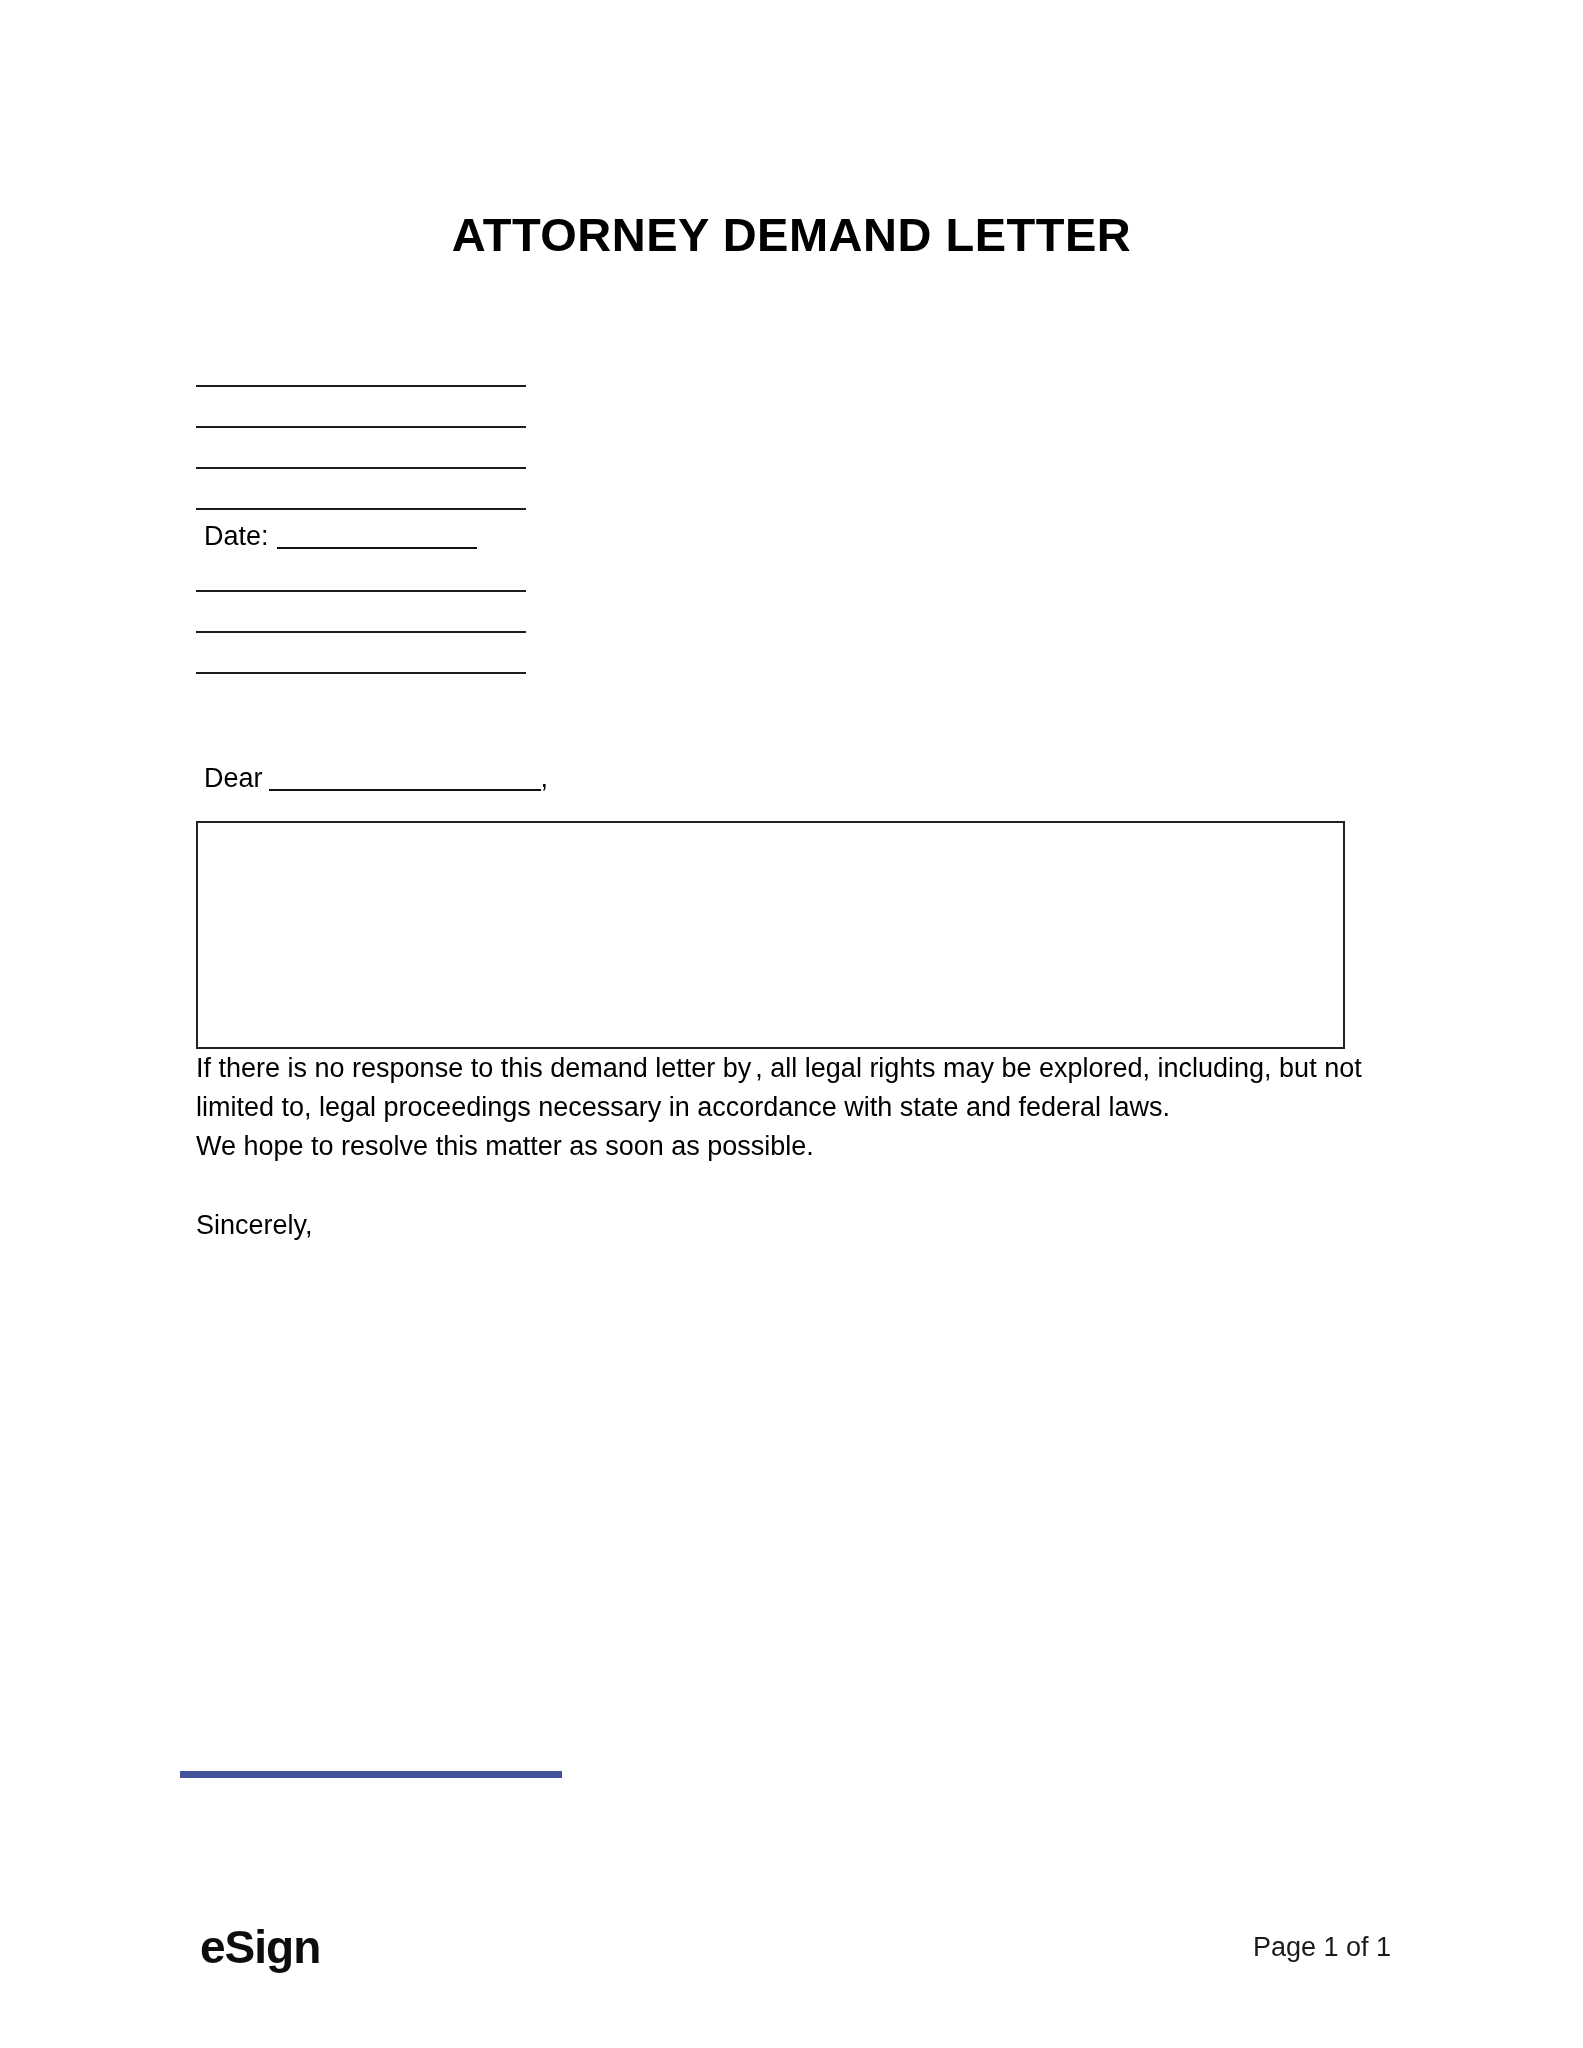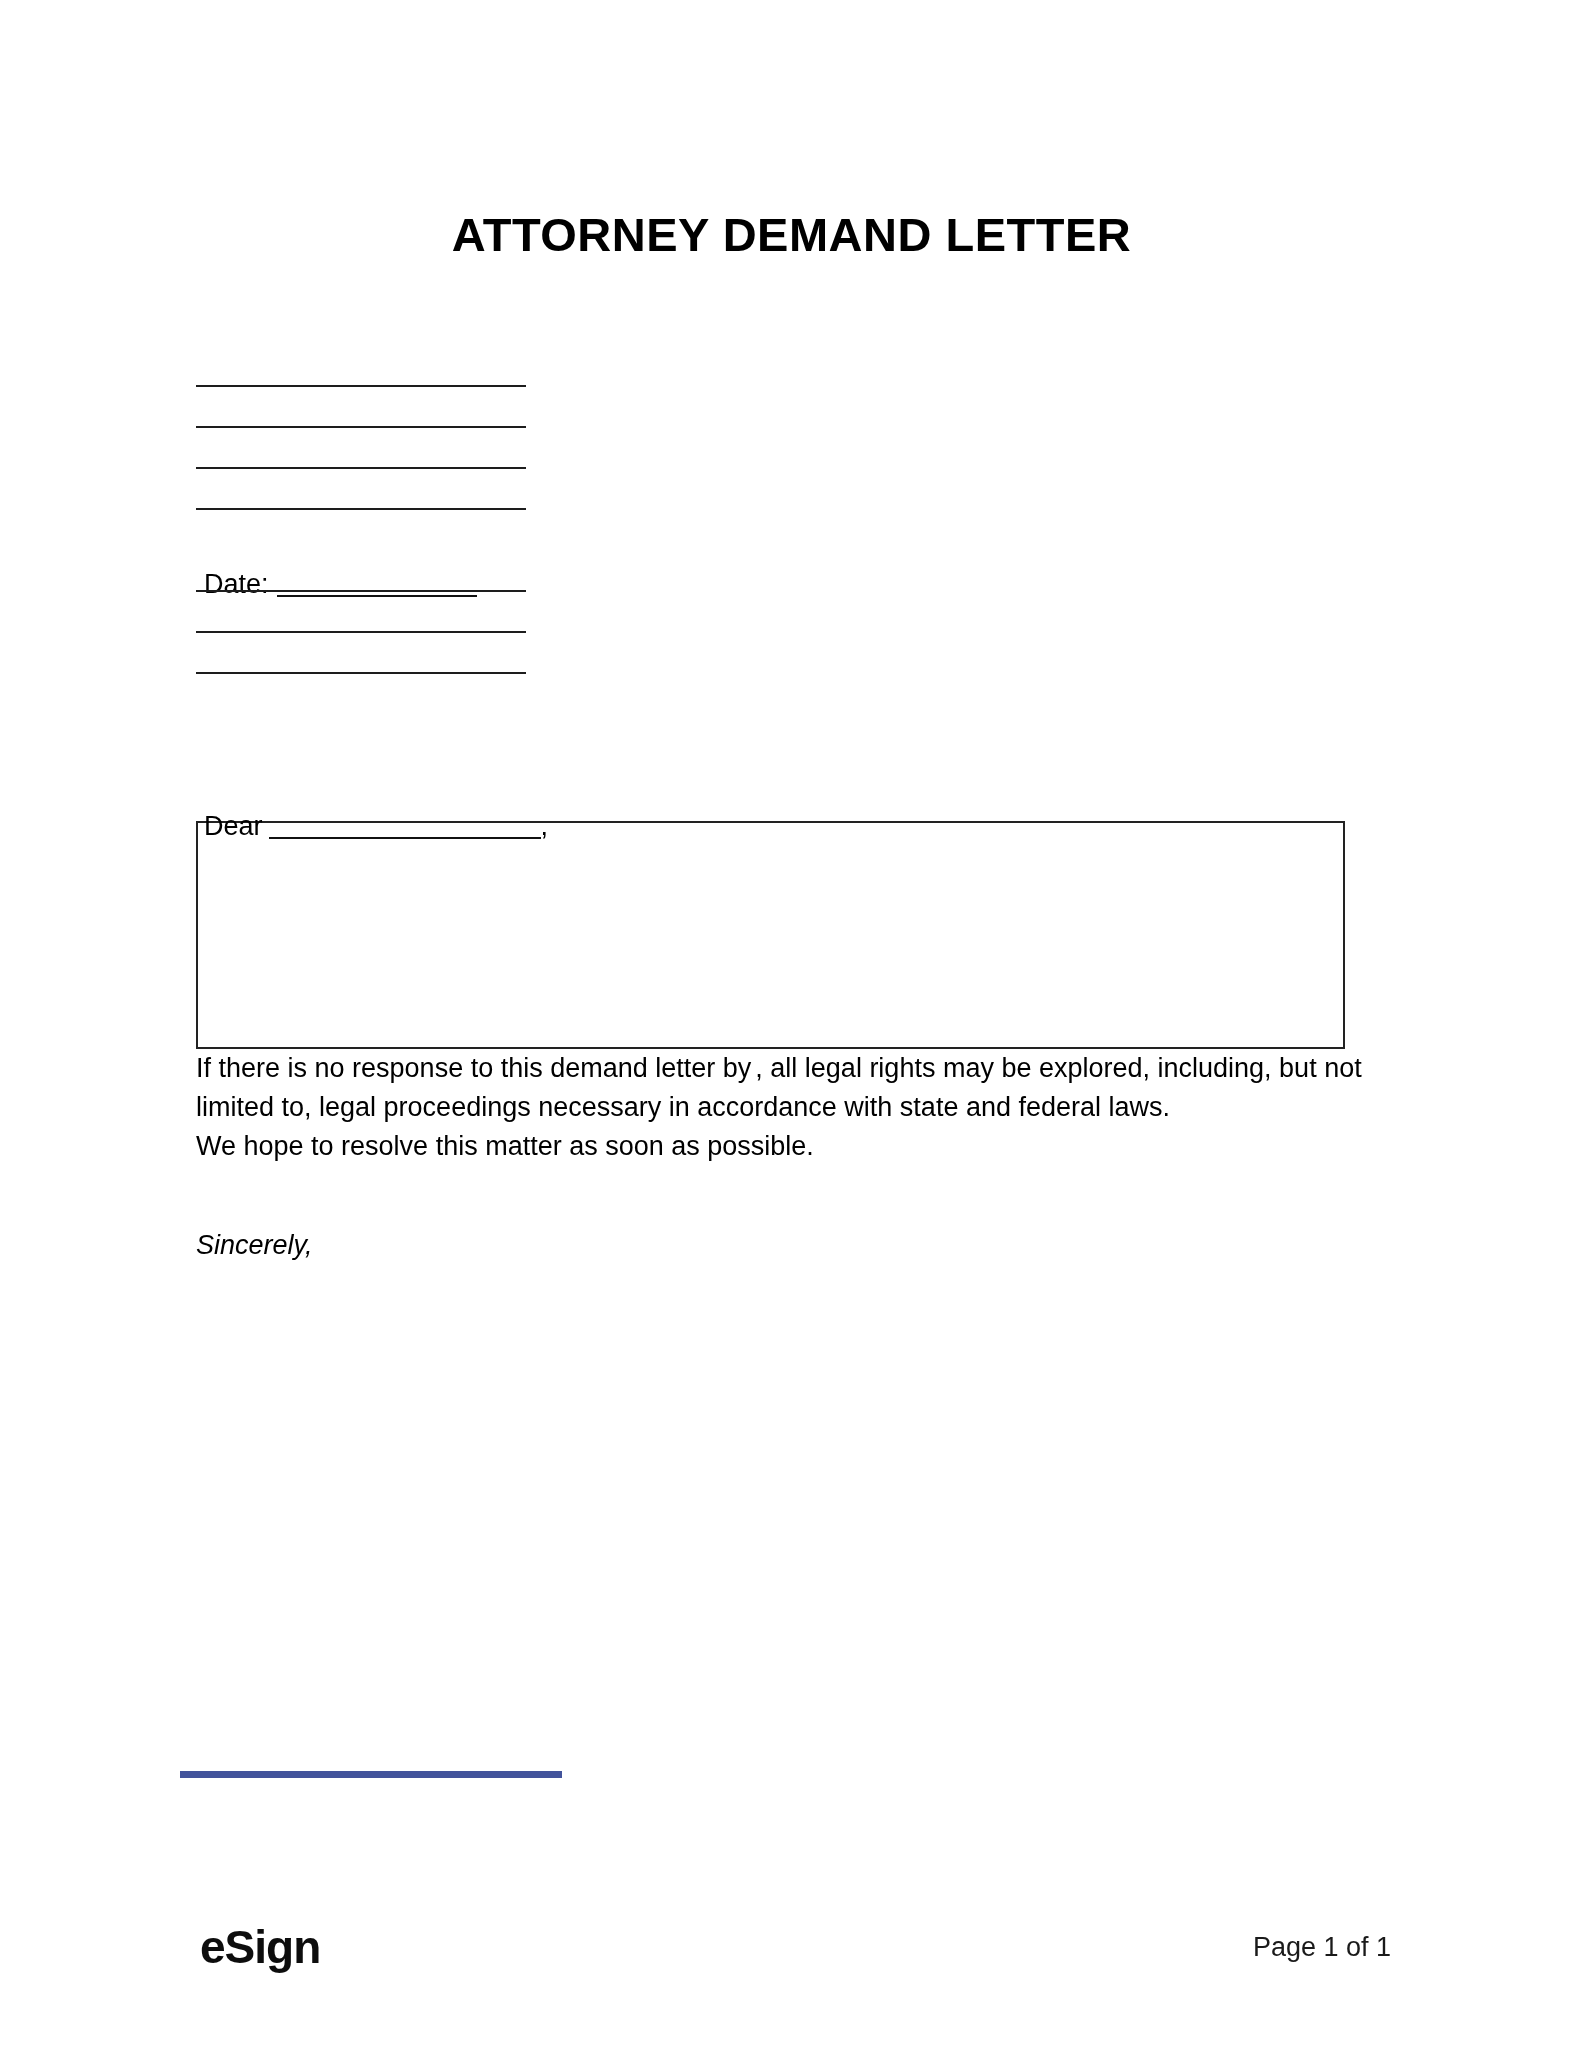--- a/index.html
+++ b/index.html
@@ -67,21 +67,20 @@
   .label-row {
     font-size: 27px;
     line-height: 41px;
     height: 41px;
     position: relative;
     white-space: nowrap;
   }
   .label-row .lbl {
     display: inline-block;
     margin-left: 8px;
-    margin-top: 48px;
   }
   .label-row .uline {
     display: inline-block;
     border-bottom: 2px solid #111;
     height: 24px;
     vertical-align: -4px;
   }
 
   .u-date  { width: 200px; margin-left: 8px; }
   .u-re    { width: 287px; margin-left: 2px; }
@@ -109,21 +108,21 @@
   .demand-box {
     margin-top: 22px;
     width: 1149px;
     height: 228px;
     border: 2px solid #222222;
     box-sizing: border-box;
     background: #ffffff;
   }
 
   
-  .sincerely { margin-top: 60px; font-size: 27px; line-height: 39px; font-style: italic; }
+  .sincerely { margin-top: 40px; font-size: 27px; line-height: 39px; }
   .sig-line {
     position: absolute;
     left: 180px;
     top: 1771px;
     width: 382px;
     height: 7px;
     background: #42539b;
   }
 
   

